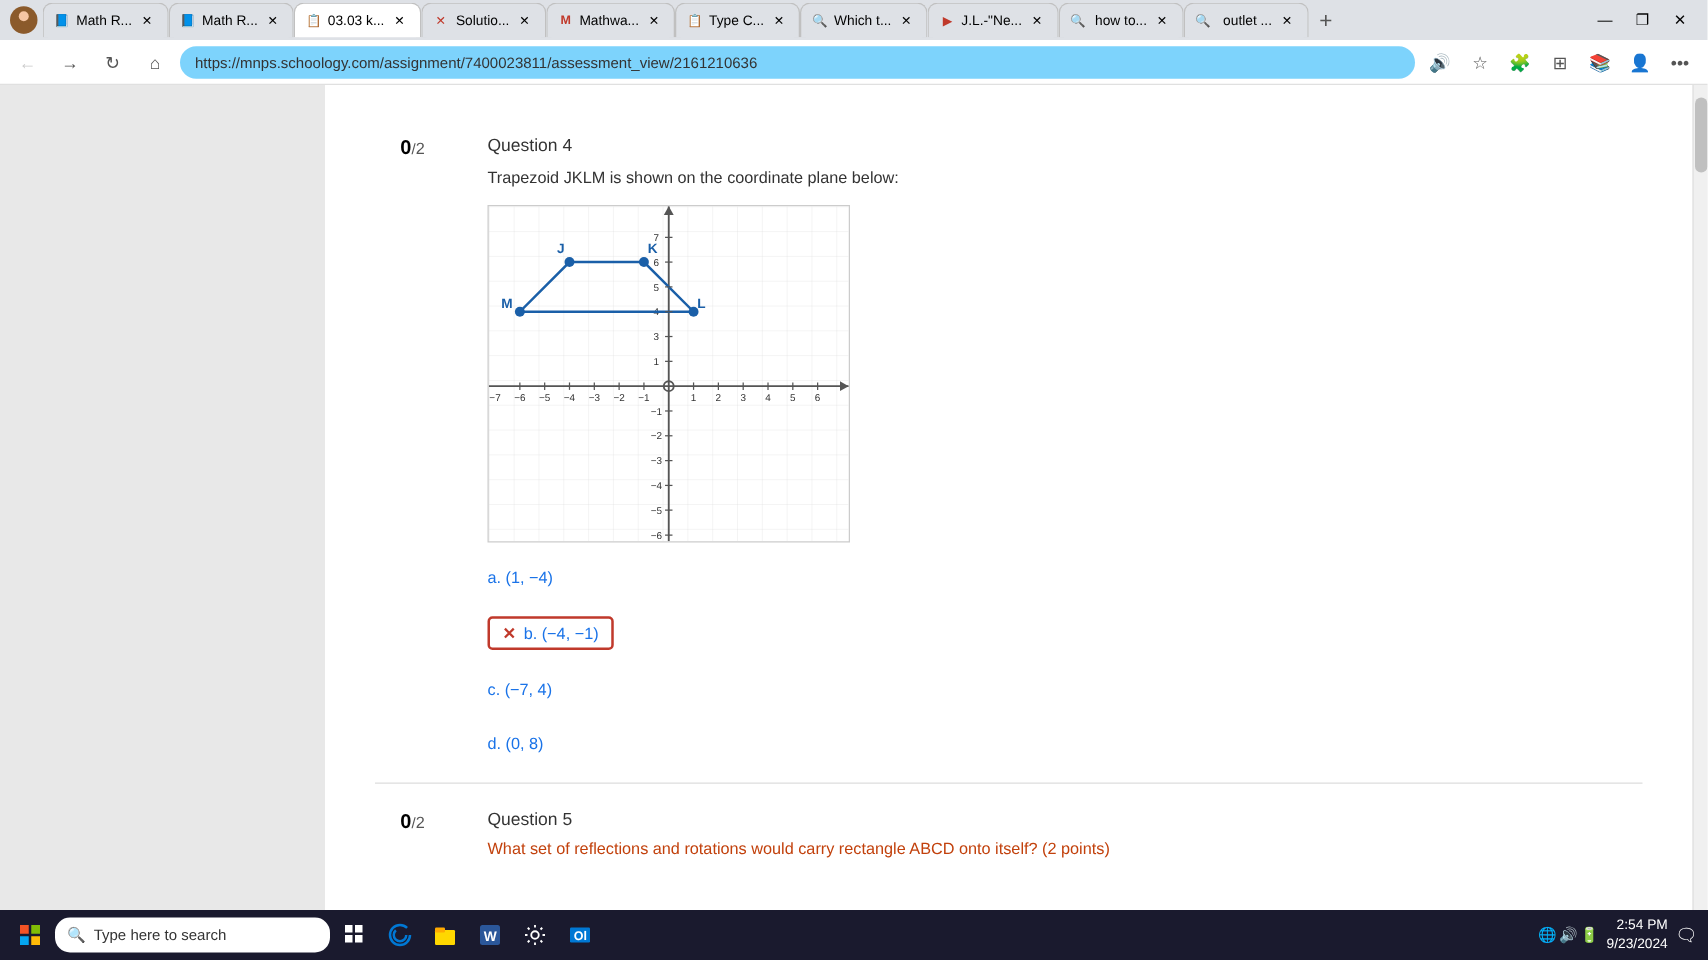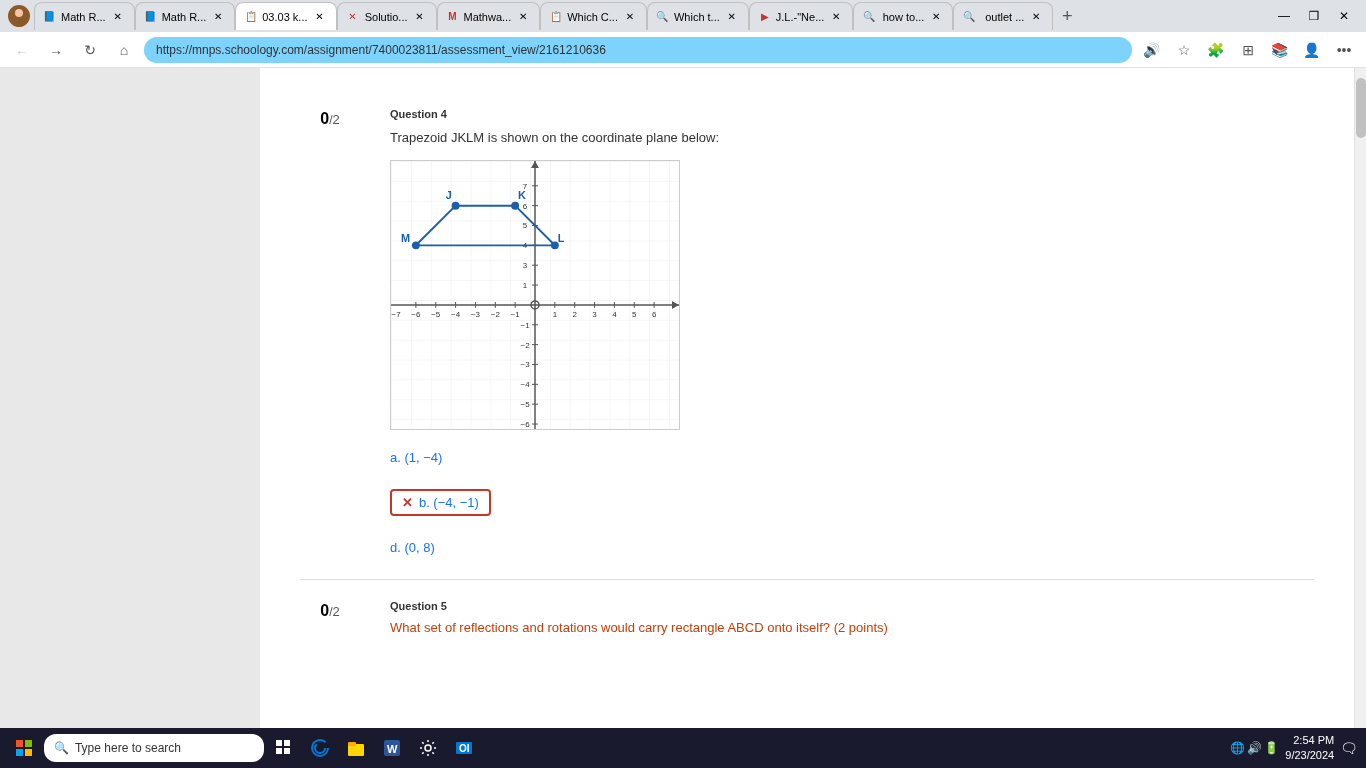--- a/index.html
+++ b/index.html
@@ -67,21 +67,21 @@
 
     
     .content-area::-webkit-scrollbar { width: 10px; }
     .content-area::-webkit-scrollbar-track { background: #f0f0f0; }
     .content-area::-webkit-scrollbar-thumb { background: #ccc; border-radius: 5px; }
 
     
     .question-block { padding: 20px 0; border-bottom: 1px solid #ddd; }
     .score-num { font-size: 16px; font-weight: bold; }
     .score-denom { font-size: 13px; color: #555; }
-    .question-header { font-size: 11px; font-weight: bold; color: #333; margin-bottom: 8px; }
+    .question-header { font-size: 14px; font-weight: normal; color: #333; margin-bottom: 8px; }
     .question-text { font-size: 13px; color: #333; line-height: 1.5; margin-bottom: 12px; }
 
     
     .graph-container { margin: 10px 0; display: flex; justify-content: flex-start; }
 
     
     .answer-options { margin-top: 16px; display: flex; flex-direction: column; gap: 20px; }
     .answer-option { font-size: 13px; color: #1a73e8; cursor: pointer; padding: 4px 0; }
     .answer-option.wrong-selected {
       border: 2px solid #c0392b; padding: 4px 10px; border-radius: 4px;
@@ -134,21 +134,21 @@
       </div>
 
       <div class="tab">
         <span class="tab-favicon" style="color:#c0392b; font-weight:bold;">M</span>
         <span class="tab-label">Mathwa...</span>
         <span class="tab-close">✕</span>
       </div>
 
       <div class="tab">
         <span class="tab-favicon" style="color:#5b9bd5">📋</span>
-        <span class="tab-label">Which C...</span>
+        <span class="tab-label">Type C...</span>
         <span class="tab-close">✕</span>
       </div>
 
       <div class="tab">
         <span class="tab-favicon">🔍</span>
         <span class="tab-label">Which t...</span>
         <span class="tab-close">✕</span>
       </div>
 
       <div class="tab">
@@ -298,20 +298,21 @@
               </svg>
             </div>
 
 
             <div class="answer-options">
               <div class="answer-option">a. (1, −4)</div>
               <div class="answer-option wrong-selected">
                 <span class="x-mark">✕</span>
                 <span>b. (−4, −1)</span>
               </div>
+              <div class="answer-option">c. (−7, 4)</div>
               <div class="answer-option">d. (0, 8)</div>
             </div>
           </div>
         </div>
       </div>
 
       <div class="q5-block">
         <div style="display:flex; gap:30px; align-items:flex-start;">
           <div style="min-width:60px; text-align:center; padding-top:2px;">
             <span class="score-num">0</span><span style="font-size:12px; color:#555;">/</span><span class="score-denom">2</span>

